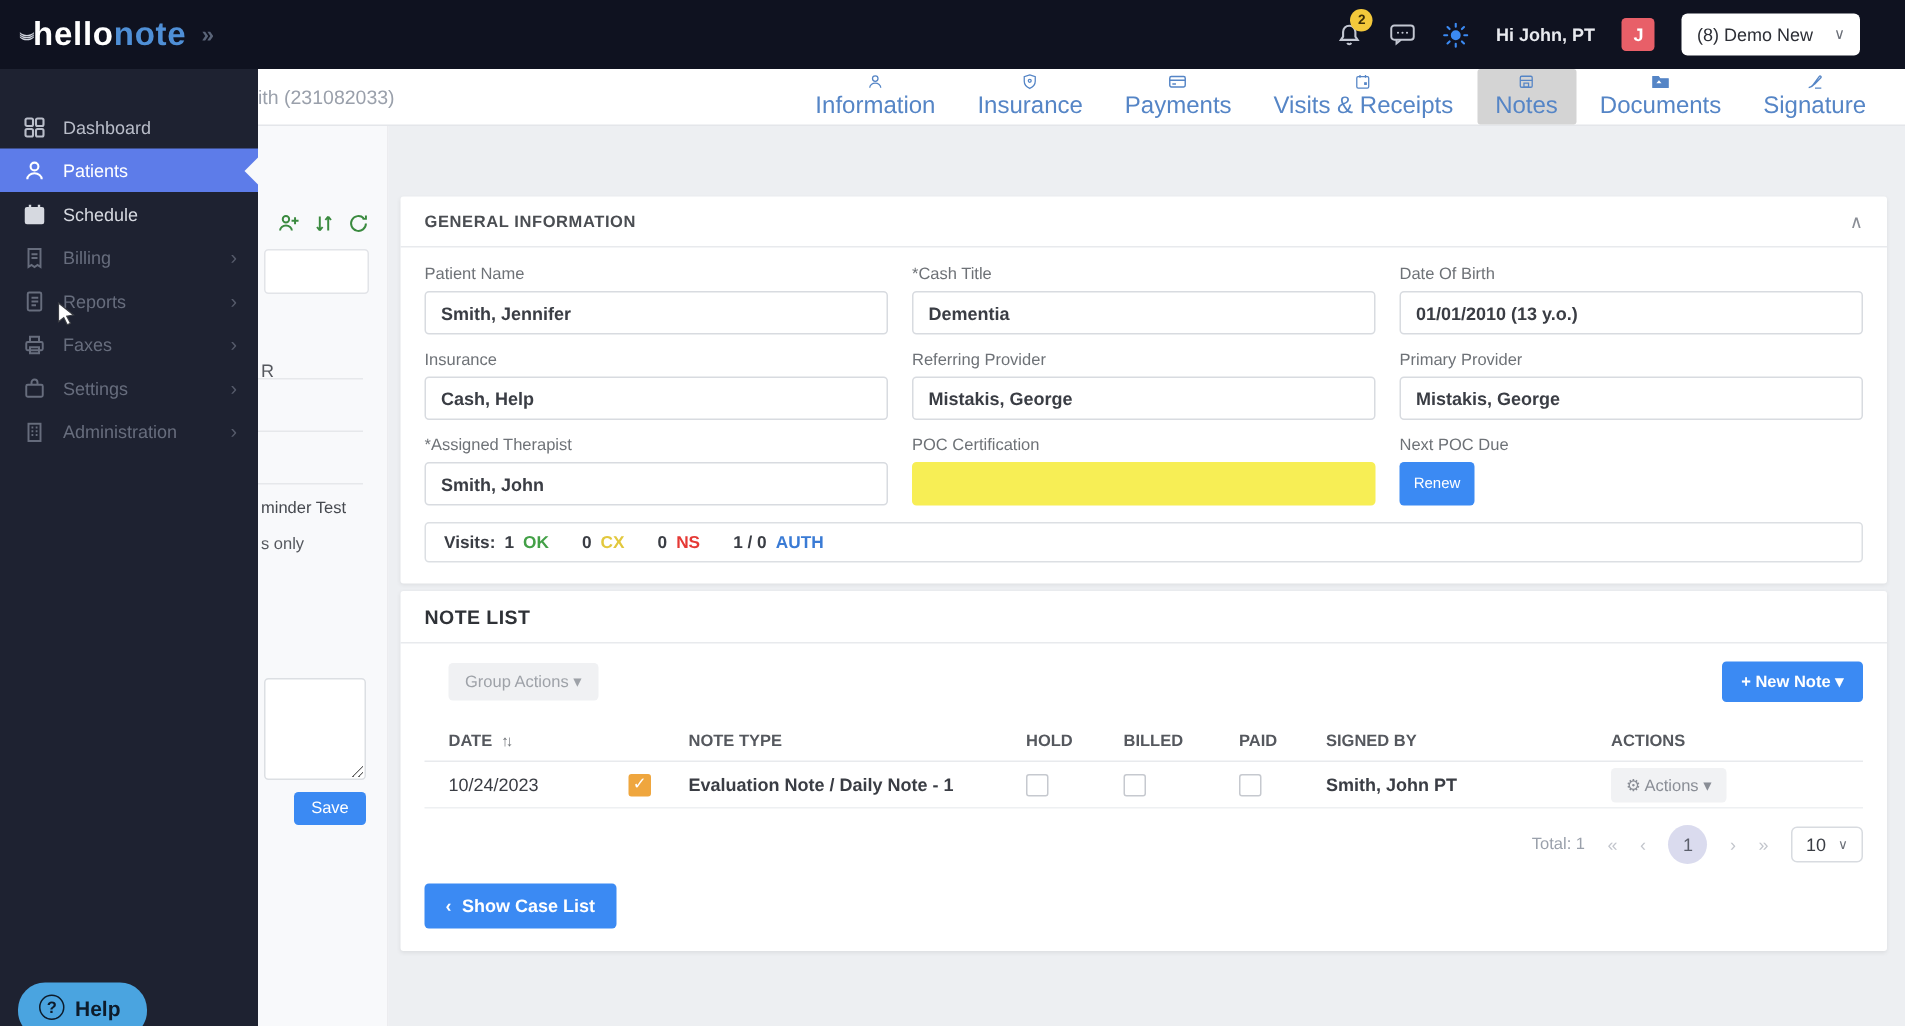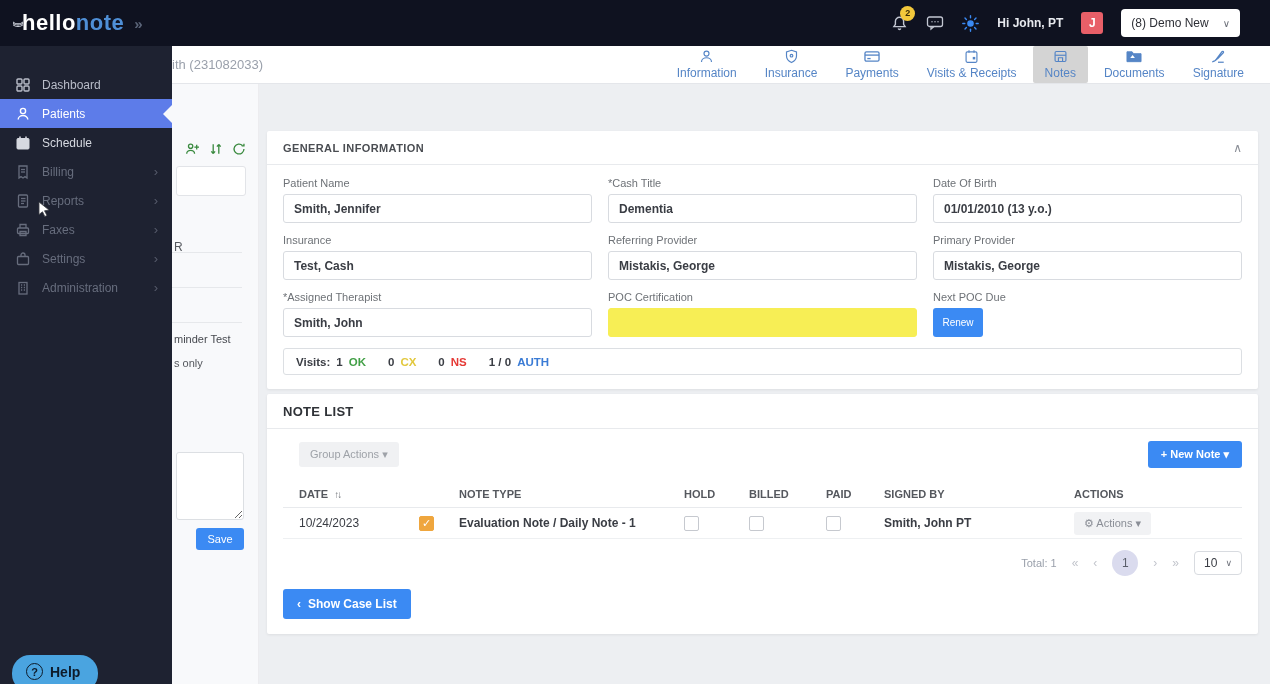--- a/index.html
+++ b/index.html
@@ -40,21 +40,21 @@
   .notch { position:absolute; right:0; top:50%; transform:translateY(-50%); width:0; height:0; border-top:9px solid transparent; border-bottom:9px solid transparent; border-right:9px solid #f8f9fb; }
   .cursor-pointer { position:absolute; left:38px; top:155px; z-index:40; }
   .help-pill { position:absolute; left:12px; bottom:-8px; background:#4aa4e0; border-radius:18px; padding:8px 18px 12px 14px; display:flex; align-items:center; gap:7px; color:#0d1b2a; font-size:14px; font-weight:bold; cursor:pointer; }
   .help-q { width:17px; height:17px; border:1.6px solid #0d1b2a; border-radius:50%; font-size:11px; display:flex; align-items:center; justify-content:center; font-weight:bold; }
 
   
   .subheader { position:absolute; top:46px; left:172px; right:0; height:38px; background:#ffffff; border-bottom:1px solid #e4e6ea; display:flex; align-items:center; z-index:10; }
   .patient-partial { color:#9aa0ab; font-size:13px; margin-left:0; white-space:nowrap; }
   .tabs { margin-left:auto; display:flex; align-items:stretch; gap:4px; padding-right:14px; height:100%; }
   .tab { display:flex; flex-direction:column; align-items:center; justify-content:center; gap:2px; padding:3px 12px; color:#5585c6; cursor:pointer; border-radius:2px; }
-  .tab .tab-label { font-size:12px; }
+  .tab .tab-label { font-size:16px; }
   .tab.active { background:#d4d4d4; }
 
   
   .content { position:absolute; top:84px; left:172px; right:0; bottom:0; background:#edeff2; }
 
   
   .side-panel { position:absolute; left:0; top:0; width:87px; height:100%; background:#f8f9fb; border-right:1px solid #ececef; }
   .panel-icons { position:absolute; top:58px; right:12px; display:flex; gap:9px; color:#3a8a3f; }
   .panel-input { position:absolute; top:82px; left:4px; right:12px; height:30px; background:#fff; border:1px solid #e2e4e8; border-radius:3px; }
   .panel-r { position:absolute; top:156px; left:2px; font-size:12px; color:#55585e; }
@@ -349,21 +349,21 @@
           <div>
             <div class="field-label">*Cash Title</div>
             <div class="field-input">Dementia</div>
           </div>
           <div>
             <div class="field-label">Date Of Birth</div>
             <div class="field-input">01/01/2010 (13 y.o.)</div>
           </div>
           <div>
             <div class="field-label">Insurance</div>
-            <div class="field-input">Test, Cash</div>
+            <div class="field-input">Cash, Help</div>
           </div>
           <div>
             <div class="field-label">Referring Provider</div>
             <div class="field-input">Mistakis, George</div>
           </div>
           <div>
             <div class="field-label">Primary Provider</div>
             <div class="field-input">Mistakis, George</div>
           </div>
           <div>

